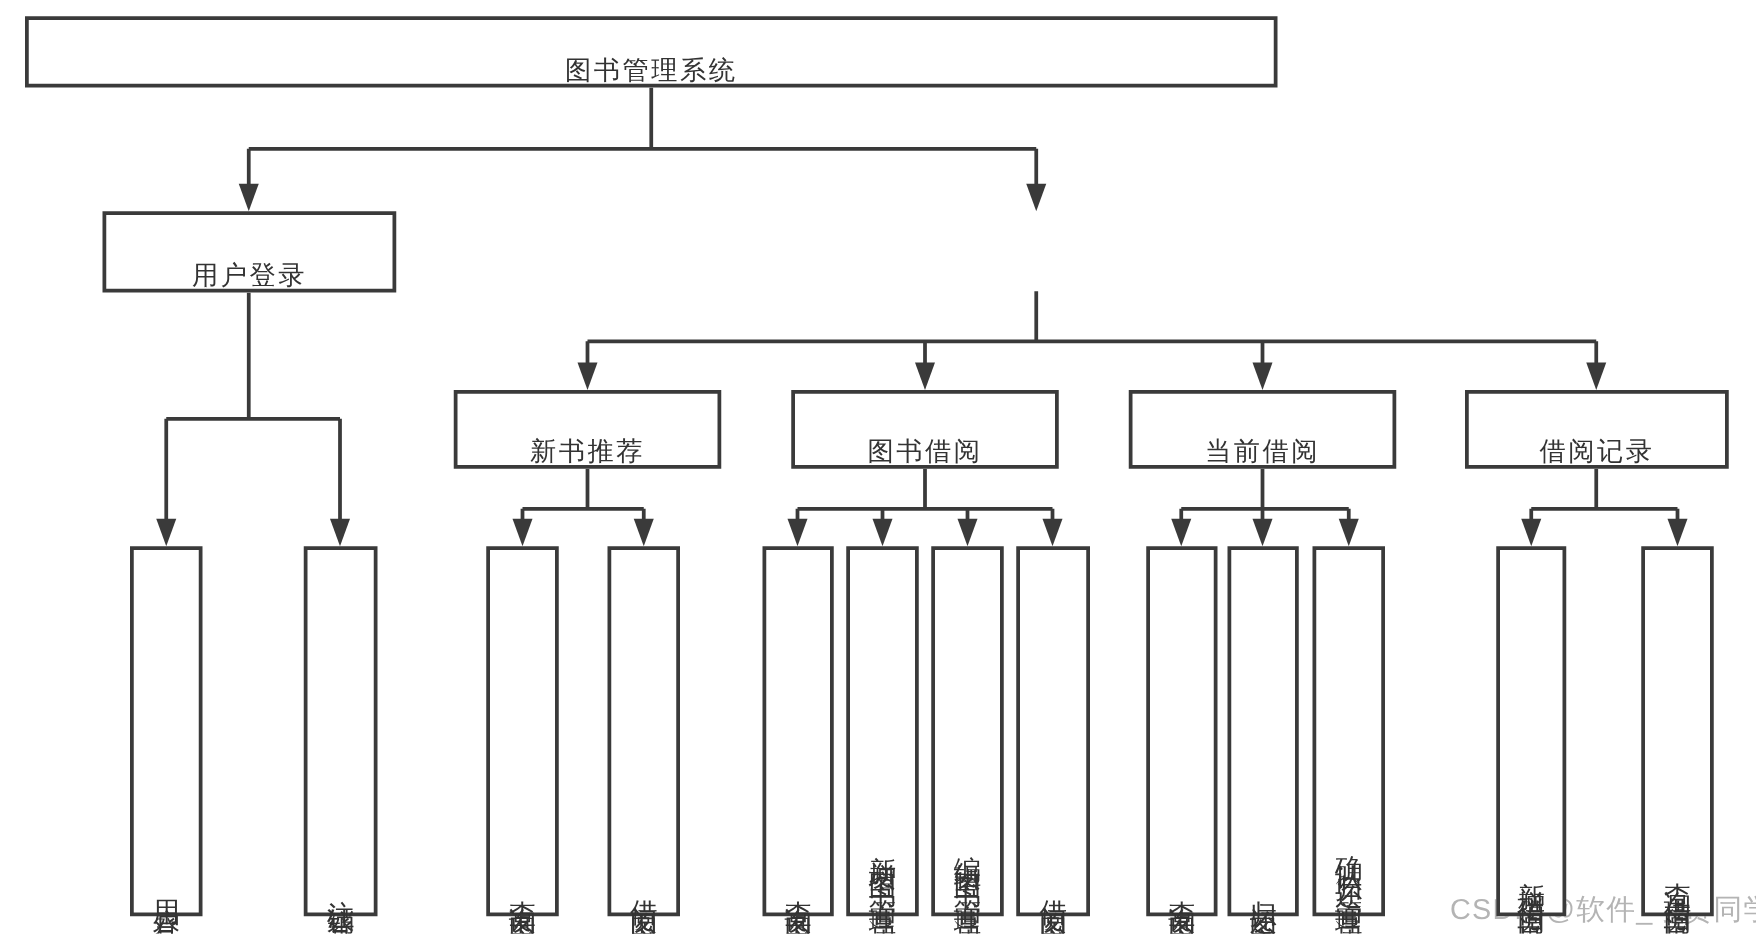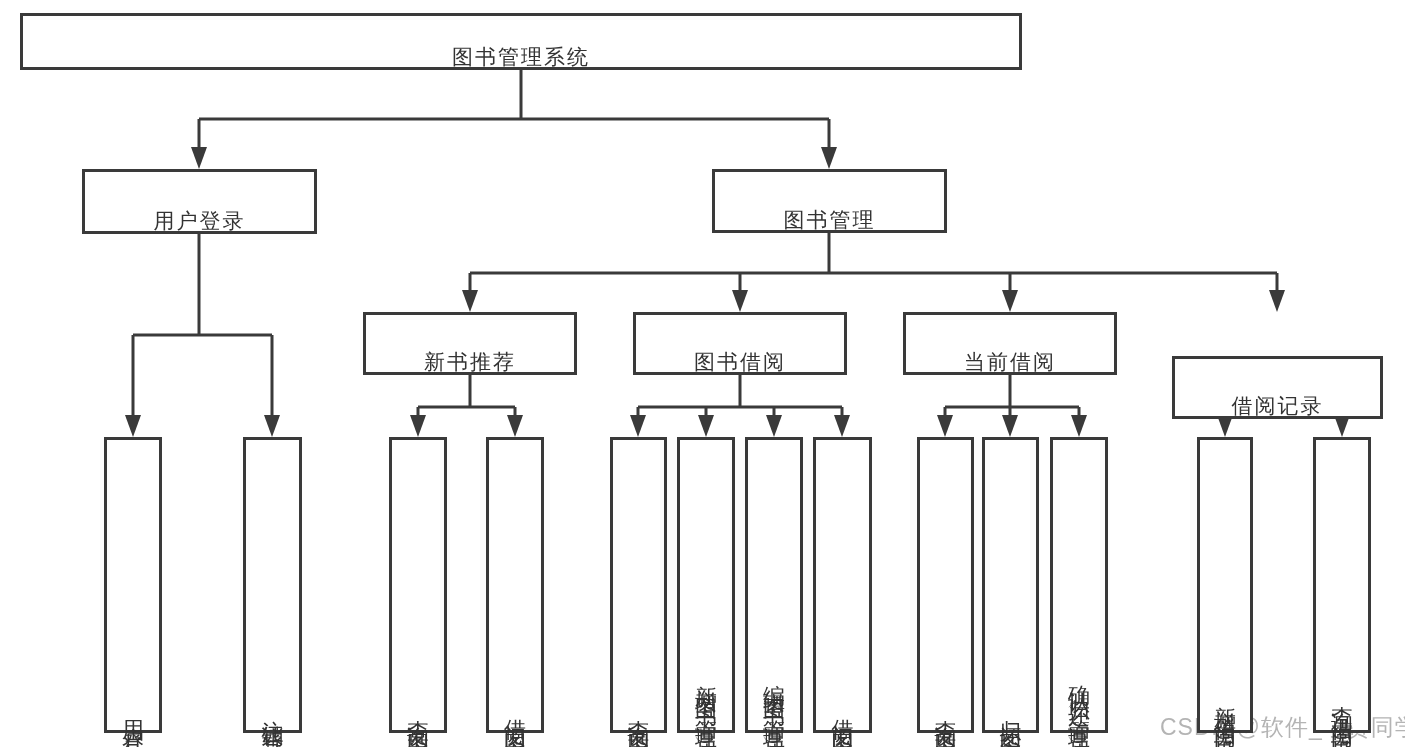--- a/index.html
+++ b/index.html
@@ -87,33 +87,30 @@
       <polygon points="1225,437 1217,415 1233,415"></polygon>
       <polygon points="1342,437 1334,415 1350,415"></polygon>
     </svg>
   <div id="watermark">CSDN @软件_小贺同学</div>
 <div class="node h" style="left: 20px; top: 13px; width: 1002px; height: 57px;">
       <span>图书管理系统</span>
     </div>
     <div class="node h" style="left: 82px; top: 169px; width: 235px; height: 65px;">
       <span>用户登录</span>
     </div>
-    <div class="node h" style="left: 712px; top: 169px; width: 235px; height: 64px;">
-      <span>图书管理</span>
-    </div>
     <div class="node h" style="left: 363px; top: 312px; width: 214px; height: 63px;">
       <span>新书推荐</span>
     </div>
     <div class="node h" style="left: 903px; top: 312px; width: 214px; height: 63px;">
       <span>当前借阅</span>
     </div>
     <div class="node h" style="left: 633px; top: 312px; width: 214px; height: 63px;">
       <span>图书借阅</span>
     </div>
-    <div class="node h" style="left: 1172px; top: 312px; width: 211px; height: 63px; margin-top: 44px;">
+    <div class="node h" style="left: 1172px; top: 312px; width: 211px; height: 63px;">
       <span>借阅记录</span>
     </div>
     <div class="node v" style="left: 104px; top: 437px; width: 58px; height: 296px;">
       <span>用户登录</span>
     </div>
     <div class="node v" style="left: 243px; top: 437px; width: 59px; height: 296px;">
       <span>注销登录</span>
     </div>
     <div class="node v" style="left: 389px; top: 437px; width: 58px; height: 296px;">
       <span>查询图书</span>

